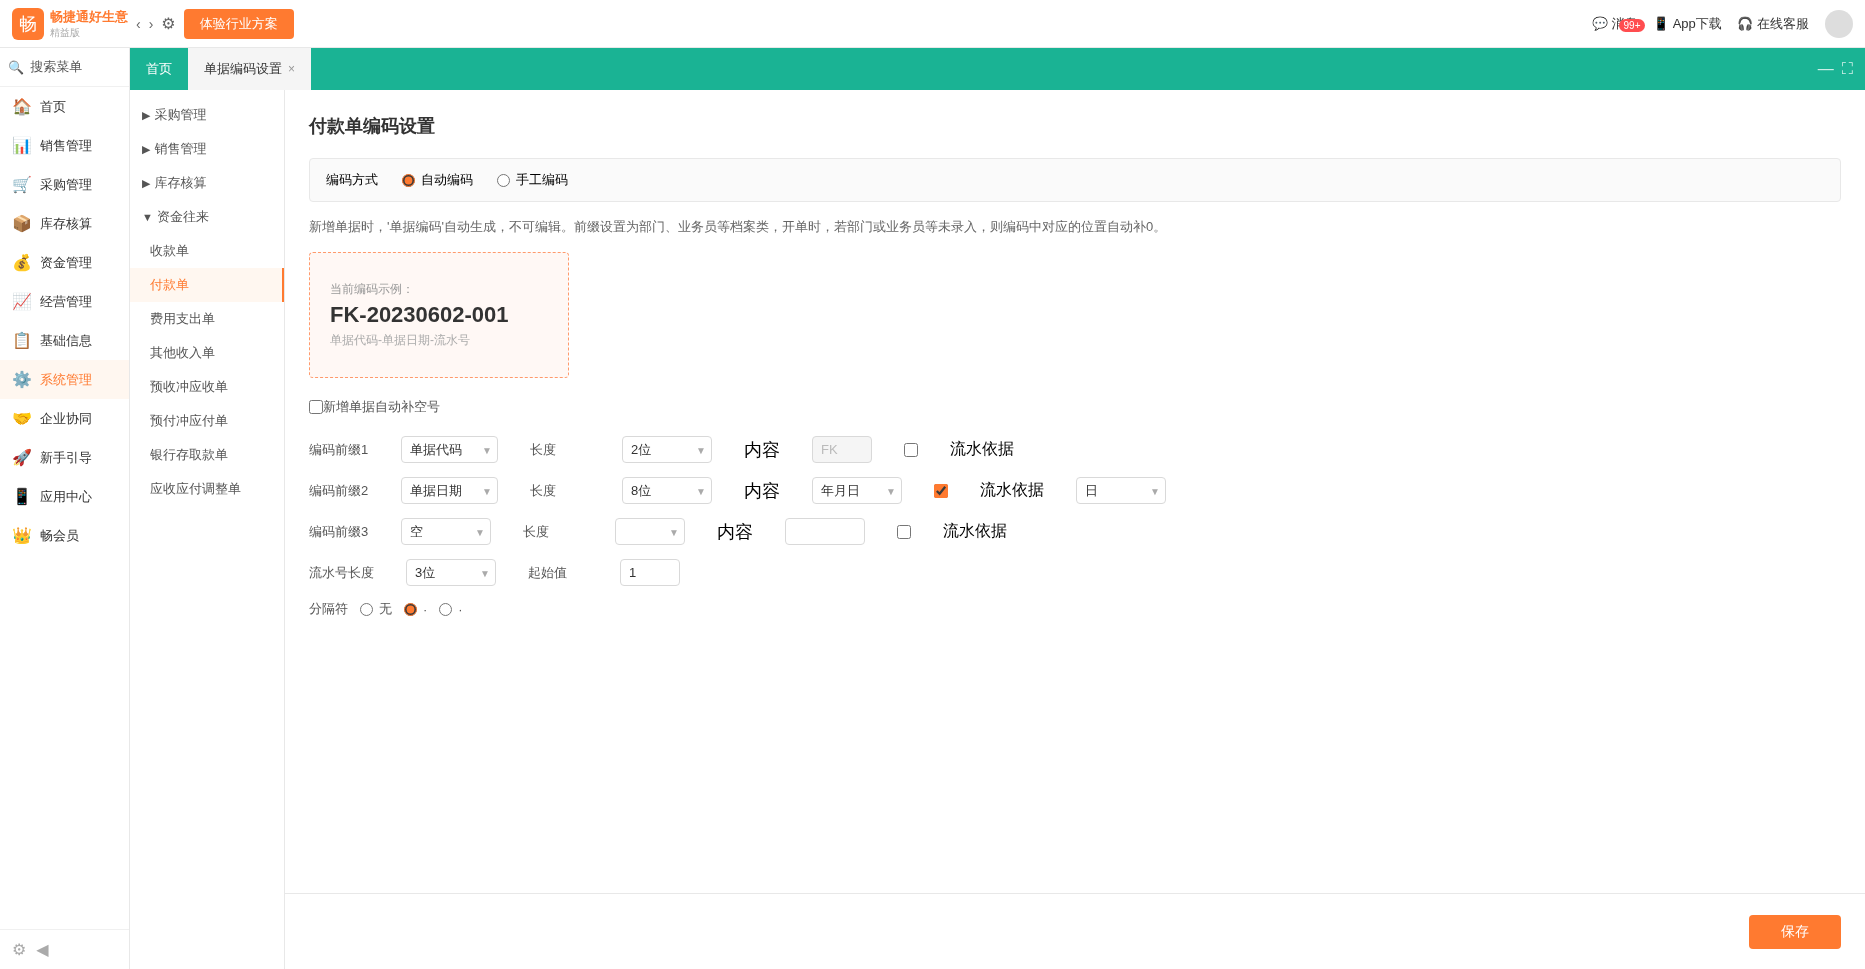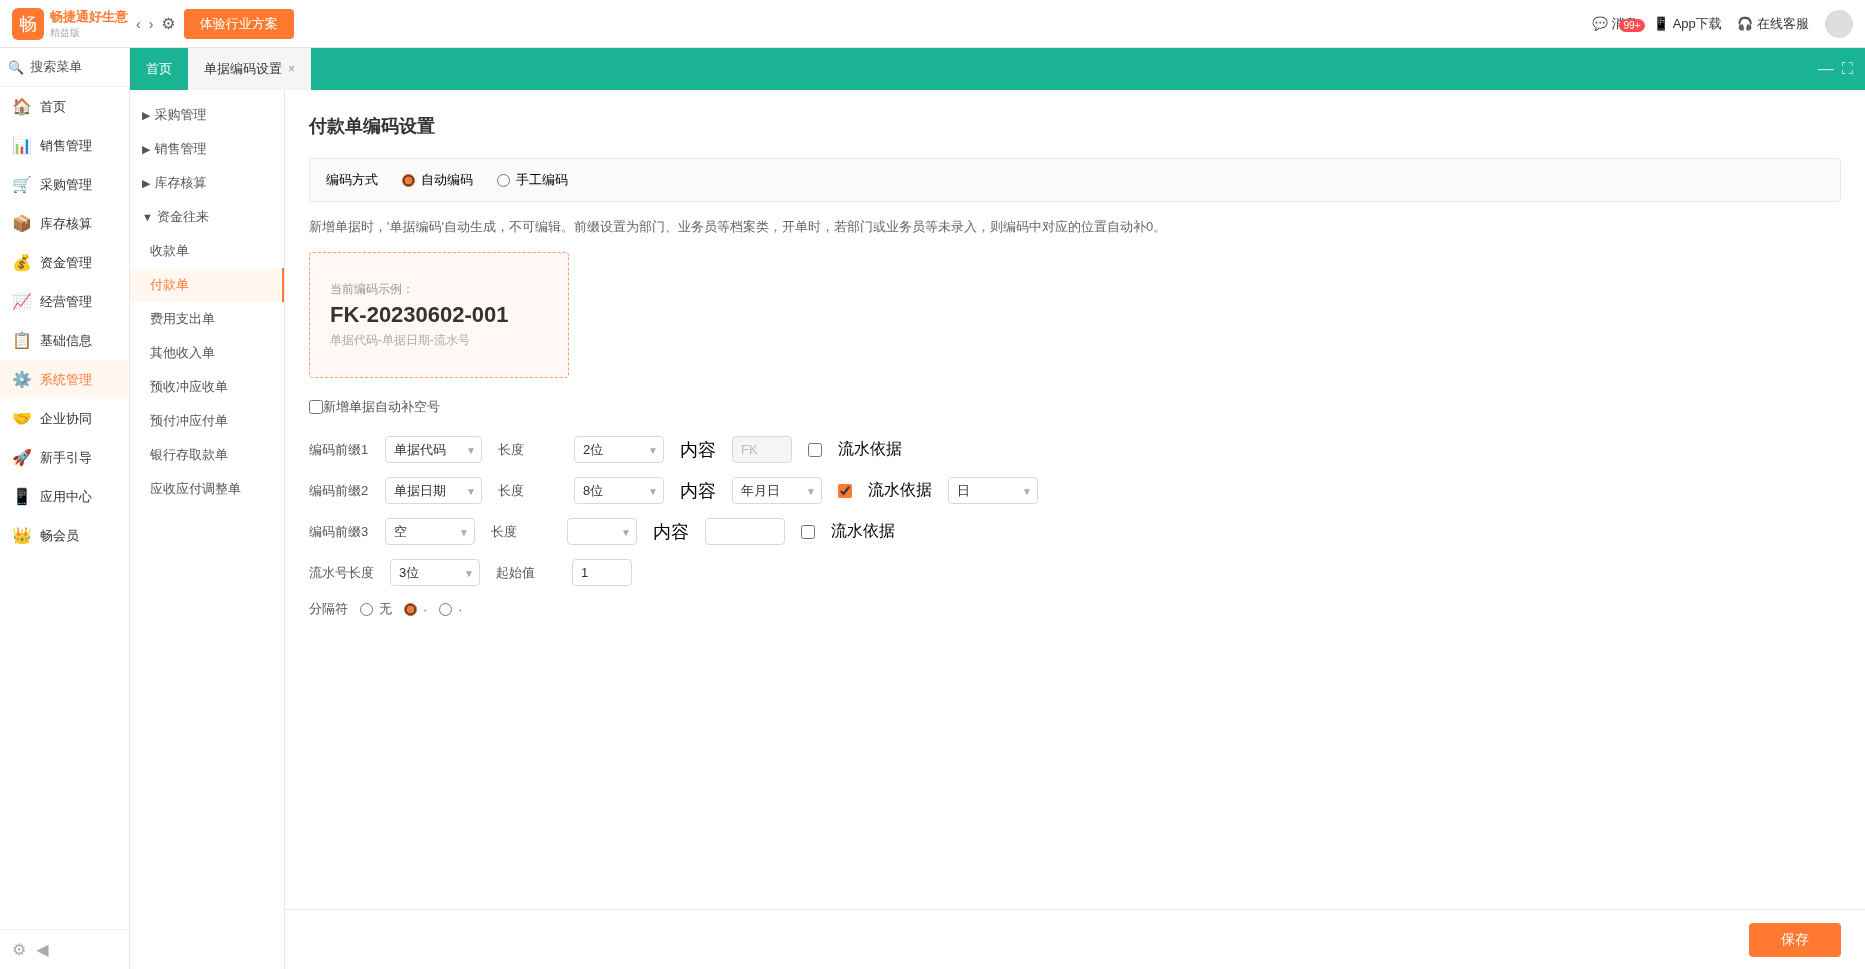--- a/index.html
+++ b/index.html
@@ -91,34 +91,34 @@
     .code-preview { background: #fff8f5; border: 1px dashed #ff9a6c; border-radius: 4px; padding: 28px 20px; margin-bottom: 20px; display: inline-block; min-width: 260px; }
     .code-preview-label { font-size: 12px; color: #999; margin-bottom: 4px; }
     .code-preview-value { font-size: 22px; font-weight: 700; color: #333; margin-bottom: 4px; }
     .code-preview-desc { font-size: 12px; color: #aaa; }
 
     
     .checkbox-row { display: flex; align-items: center; margin-bottom: 20px; font-size: 13px; color: #555; }
     .checkbox-row input[type="checkbox"] { accent-color: #ff7a30; }
 
     
-    .form-row { display: flex; align-items: center; gap: 16px; margin-bottom: 14px; flex-wrap: wrap; }
+    .form-row { display: flex; align-items: center; gap: 32px; margin-bottom: 14px; flex-wrap: wrap; }
     .form-label { font-size: 13px; color: #555; min-width: 60px; }
     .form-select-wrap { position: relative; display: inline-flex; align-items: center; }
     .form-select-wrap select { border: 1px solid #d9d9d9; border-radius: 4px; padding: 5px 35px 5px 8px; font-size: 13px; color: #333; background: #fff; appearance: none; -webkit-appearance: none; cursor: pointer; min-width: 90px; }
     .select-arrow { position: absolute; right: 6px; top: 50%; transform: translateY(-50%); font-size: 10px; color: #aaa; pointer-events: none; }
     .form-input { border: 1px solid #d9d9d9; border-radius: 4px; padding: 5px 8px; font-size: 13px; color: #333; background: #fff; min-width: 60px; }
     .form-input.disabled { background: #f5f5f5; color: #bbb; }
     .content-label { font-size: 18px; color: #000000; }
 
     
     .separator-row { display: flex; align-items: center; gap: 12px; margin-bottom: 20px; font-size: 13px; color: #555; }
 
     
-    .bottom-bar { height: 60px; background: #fff; border-top: 1px solid #e8e8e8; display: flex; align-items: center; justify-content: flex-end; padding: 0 24px; flex-shrink: 0; }
+    .bottom-bar { height: 76px; background: #fff; border-top: 1px solid #e8e8e8; display: flex; align-items: center; justify-content: flex-end; padding: 0 24px; flex-shrink: 0; }
     .save-btn { background: #ff7a30; color: #fff; border: none; border-radius: 4px; padding: 8px 32px; font-size: 14px; cursor: pointer; }
 
     
     .chk-orange { accent-color: #ff7a30; width: 14px; height: 14px; }
   </style>
 </head>
 <body>
 
 <div class="top-bar">
   <div class="top-bar-left">

